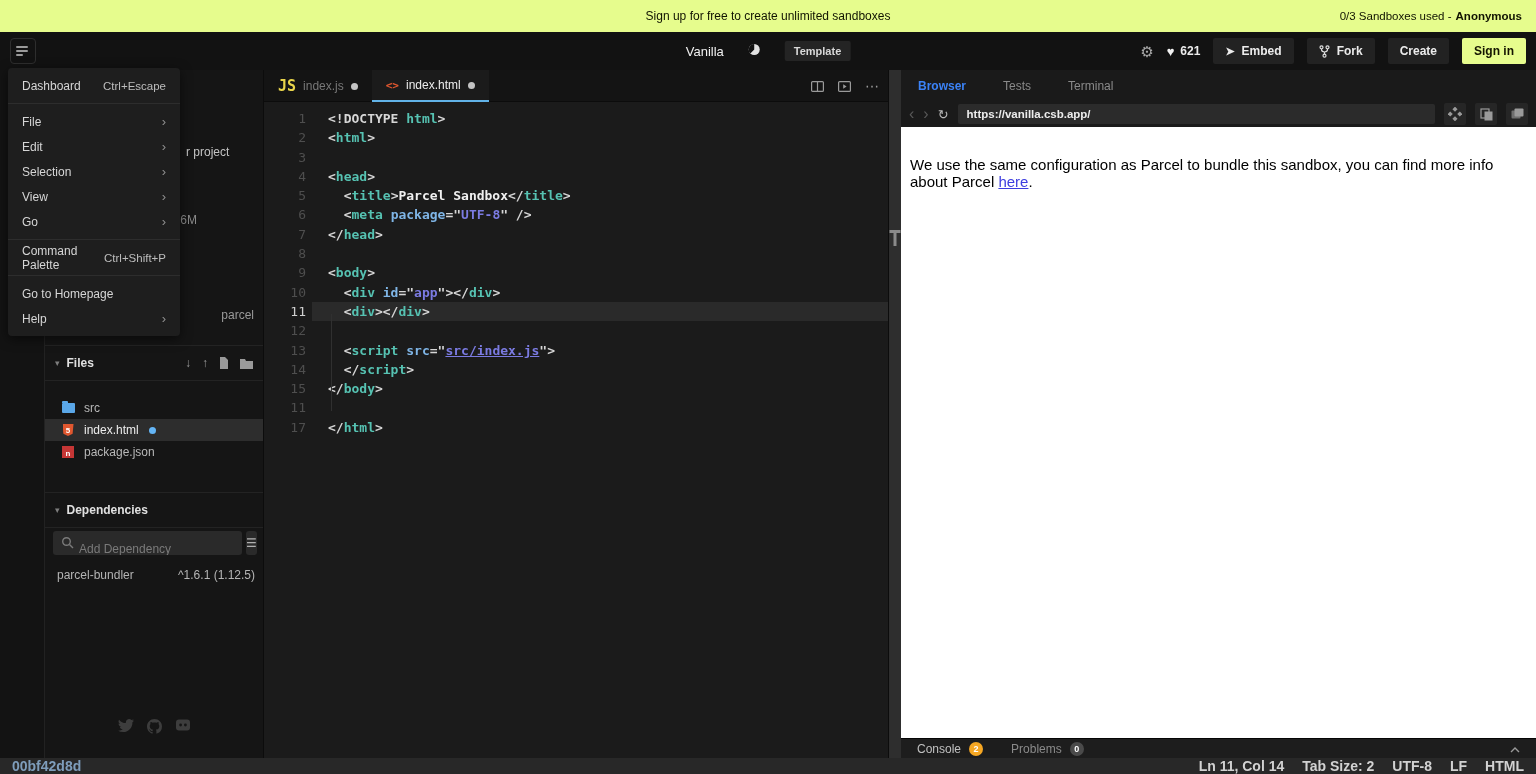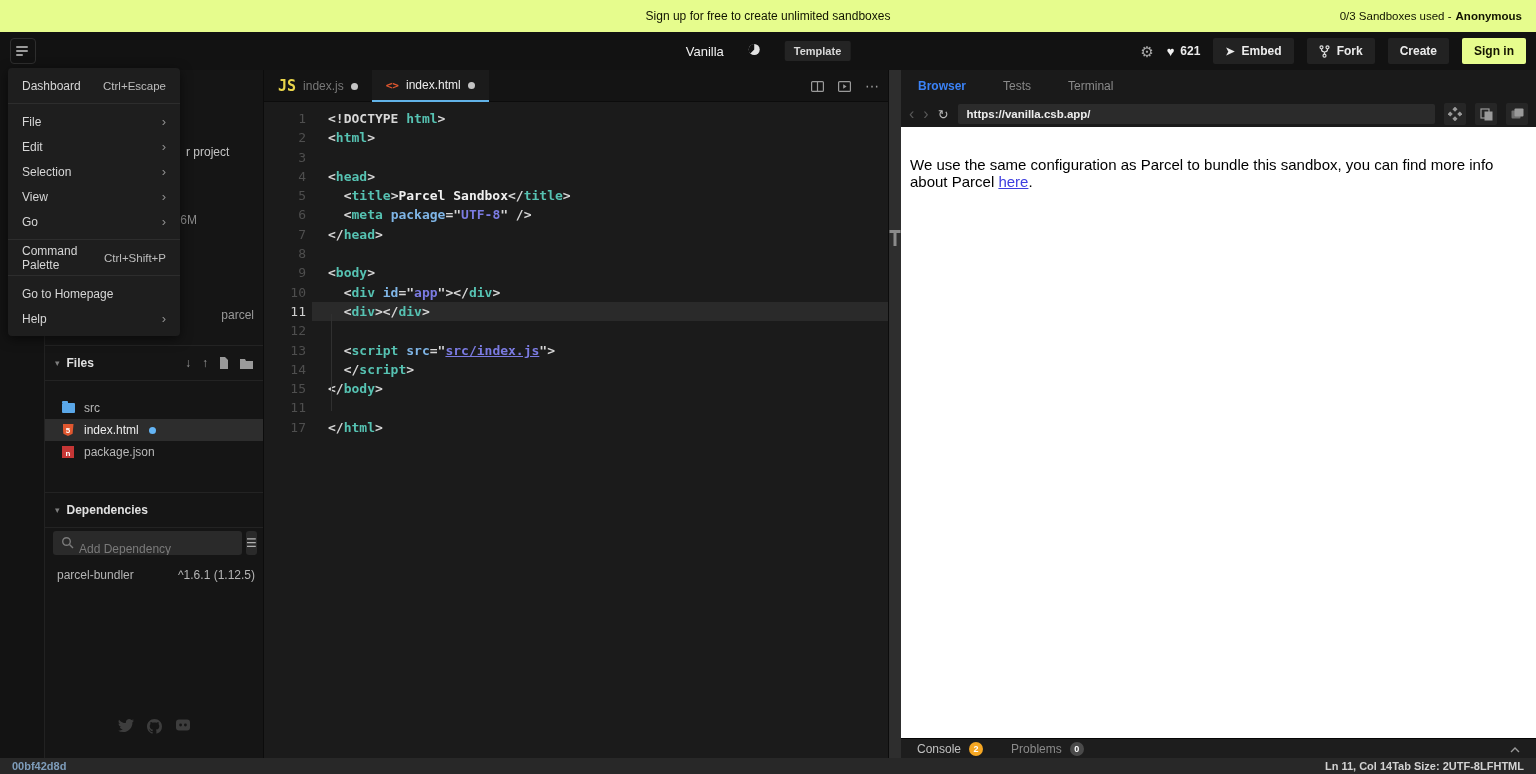--- a/index.html
+++ b/index.html
@@ -115,23 +115,23 @@
   .bcontent a { color:#3d3ddf; text-decoration:underline; cursor:pointer; }
   .bconsole { height:20px; background:#1d1d1d; border-top:1px solid #050505; display:flex; align-items:center; padding:0 16px; font-size:12px; }
   .cbadge { width:14px; height:14px; border-radius:50%; font-size:9px; font-weight:700; color:#fff; display:flex; align-items:center; justify-content:center; margin-left:8px; }
   .cbadge.orange { background:#F6A723; }
   .cbadge.gray { background:#4a4a4a; }
   .console-label { color:#c0c0c0; }
   .problems-label { color:#8a8a8a; margin-left:28px; }
   .console-chev { margin-left:auto; }
 
   
-  .statusbar { position:absolute; left:0; top:758px; width:1536px; height:16px; background:#282828; display:flex; align-items:center; padding:0 12px; font-size:11px; font-weight:600; }
+  .statusbar { position:absolute; left:0; top:758px; width:1536px; height:16px; background:#282828; display:flex; align-items:center; padding:0 12px; font-size:14px; font-weight:600; }
   .sb-id { color:#7E9DBB; }
-  .sb-right { margin-left:auto; display:flex; color:#d2d2d2; }
+  .sb-right { margin-left:auto; display:flex; gap:18px; color:#d2d2d2; }
 </style>
 </head>
 <body>
 
 <div class="banner">
   <span class="banner-msg">Sign up for free to create unlimited sandboxes</span>
   <span class="banner-right">
     <span>0/3 Sandboxes used -</span>
     <b>Anonymous</b>
   </span>

